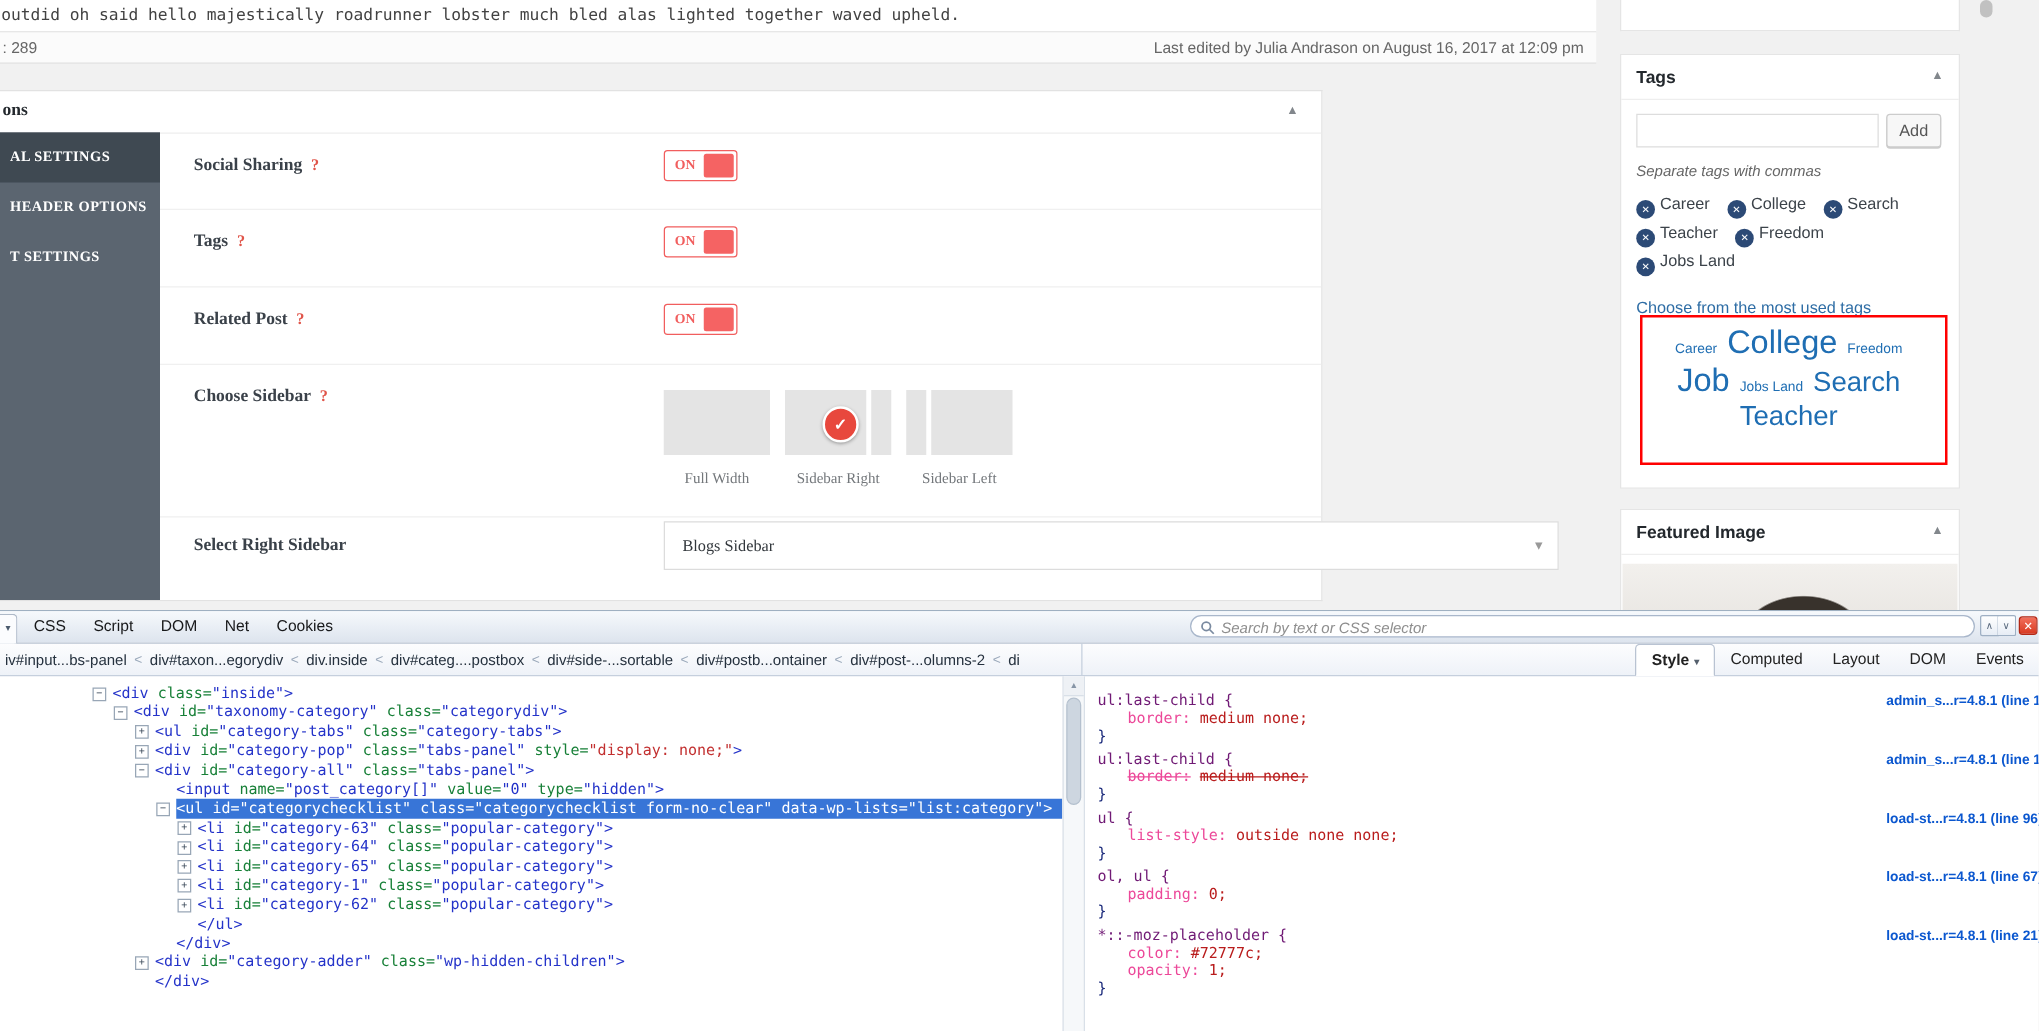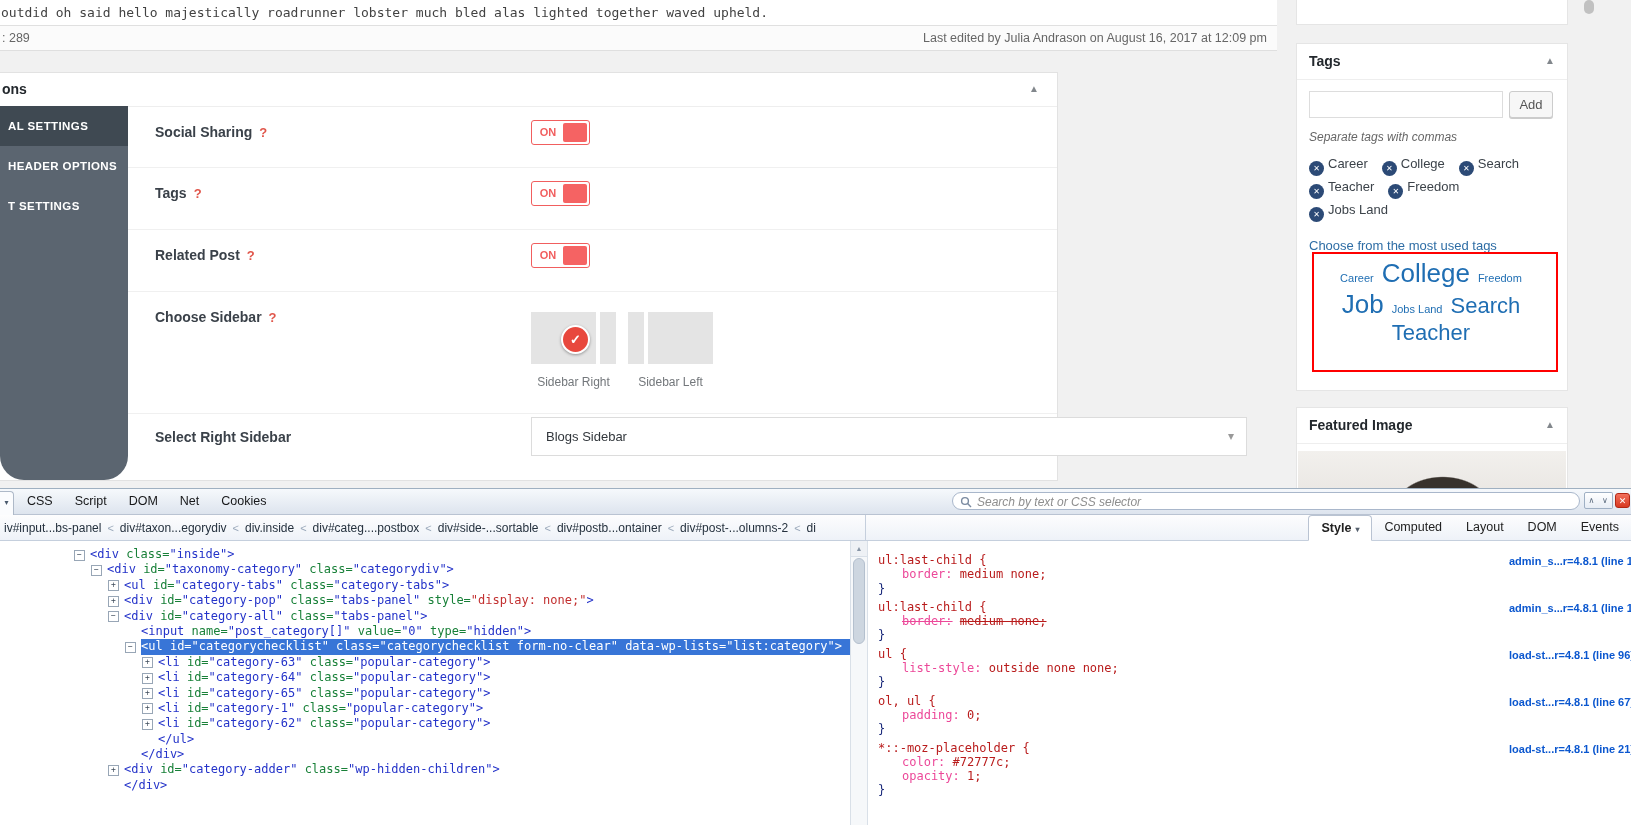--- a/index.html
+++ b/index.html
@@ -10,26 +10,26 @@
   }
 
   
   .editor-strip{position:absolute;left:0;top:0;width:1277px;height:25px;background:#fff;border-bottom:1px solid #e0e0e0;}
   .editor-text{position:absolute;left:1px;top:5px;font:13px "DejaVu Sans Mono",monospace;color:#424242;white-space:nowrap;}
   .status-bar{position:absolute;left:0;top:26px;width:1277px;height:24px;background:#fbfbfb;border-bottom:1px solid #dfdfdf;}
   .word-count{position:absolute;left:2px;top:5px;font-size:12.5px;color:#666;}
   .last-edited{position:absolute;right:10px;top:5px;font-size:12.5px;color:#666;}
 
   
-  .options-box{position:absolute;left:0;top:72px;width:1058px;height:409px;background:#fff;border:1px solid #e2e2e2;border-left:none;box-sizing:border-box;}
+  .options-box{position:absolute;left:0;top:72px;width:1058px;height:409px;background:#fff;border:1px solid #e2e2e2;border-left:none;box-sizing:border-box;font-family:Liberation Serif, serif;}
   .options-header{position:relative;height:33px;border-bottom:1px solid #eee;}
   .options-title{position:absolute;left:2px;top:8px;font-size:14px;font-weight:bold;color:#23282d;}
   .box-caret{color:#82878c;font-size:10px;}
   .options-caret{position:absolute;right:18px;top:10px;}
-  .opt-sidebar{position:absolute;left:0;top:33px;width:128px;bottom:0;background:#5b6570;border-radius:24px;}
+  .opt-sidebar{position:absolute;left:0;top:33px;width:128px;bottom:0;background:#5b6570;}
   .opt-side-item{height:40px;line-height:40px;padding-left:8px;color:#fff;font-size:11.5px;font-weight:bold;letter-spacing:.4px;white-space:nowrap;overflow:hidden;}
   .opt-side-item.active{background:#3f4952;}
   .opt-content{position:absolute;left:128px;top:33px;right:0;bottom:0;padding-left:24px;}
   .opt-row{position:absolute;left:0;right:0;border-bottom:1px solid #f0f0f0;}
   .r1{top:0;height:61px;} .r2{top:61px;height:62px;} .r3{top:123px;height:62px;}
   .r4{top:185px;height:122px;} .r5{top:307px;height:69px;border-bottom:none;}
   .opt-label{position:absolute;left:27px;top:18px;font-size:14px;font-weight:bold;color:#3a4149;}
   .r5 .opt-label{top:16px;}
   .help{color:#e0554a;font-weight:bold;margin-left:7px;font-size:13px;}
   .toggle{position:absolute;left:403px;top:14px;width:59px;height:25px;border:1px solid #f15e5e;border-radius:3px;background:#fff;box-sizing:border-box;}
@@ -100,21 +100,21 @@
   .t-spacer{flex:none;width:16px;}
   .t-main{white-space:nowrap;}
   .t-main.sel{background:#3875d7;flex:1;}
   .t-main.sel span{color:#fff !important;}
   .tk-t{color:#2433c9;} .tk-a{color:#188038;} .tk-v{color:#2433c9;} .tk-r{color:#c22f2f;}
   .fb-vscroll{width:16px;background:#f6f8fa;border-left:1px solid #d9e0e8;border-right:1px solid #d9e0e8;position:relative;box-sizing:content-box;flex:none;}
   .vs-up{height:15px;border-bottom:1px solid #d9e0e8;background:#eef1f5;text-align:center;font-size:7px;color:#8795a6;line-height:15px;}
   .vs-thumb{position:absolute;left:2px;right:2px;top:17px;height:84px;background:#cdd6e0;border:1px solid #b4c0ce;border-radius:6px;}
   .fb-css{flex:1;position:relative;padding:12px 0 0 10px;font:12px "DejaVu Sans Mono",monospace;overflow:hidden;}
   .css-rule{position:relative;margin-bottom:4px;line-height:14.3px;}
-  .css-sel{color:#b91c1c;}
+  .css-sel{color:#701a75;}
   .css-prop{padding-left:24px;}
   .css-name{color:#ec4899;} .css-val{color:#b91c1c;}
   .struck .css-name,.struck .css-val{text-decoration:line-through;}
   .css-close{color:#1b2a7b;}
   .css-link{position:absolute;top:1px;left:631px;font-family:"Liberation Sans",sans-serif;font-size:11px;font-weight:600;color:#0b57cf;white-space:nowrap;}
 </style>
 </head>
 <body>
 
 <div class="editor-strip">
@@ -157,20 +157,26 @@
       <span class="opt-label"><span>Related Post</span><span class="help">?</span></span>
       <div class="toggle">
         <span class="ton">ON</span>
         <span class="knob"></span>
       </div>
     </div>
 
     <div class="opt-row r4">
       <span class="opt-label"><span>Choose Sidebar</span><span class="help">?</span></span>
       <div class="thumbrow">
+        <div class="thumbwrap">
+          <div class="thumb">
+              <div class="blk grow"></div>
+            </div>
+          <div class="caption">Full Width</div>
+        </div>
         <div class="thumbwrap">
           <div class="thumb">
             <div class="blk grow"></div>
               <div class="gap"></div>
               <div class="blk strip"></div>
           </div>
           <div class="check-badge">✓</div>
           <div class="caption">Sidebar Right</div>
         </div>
         <div class="thumbwrap">

